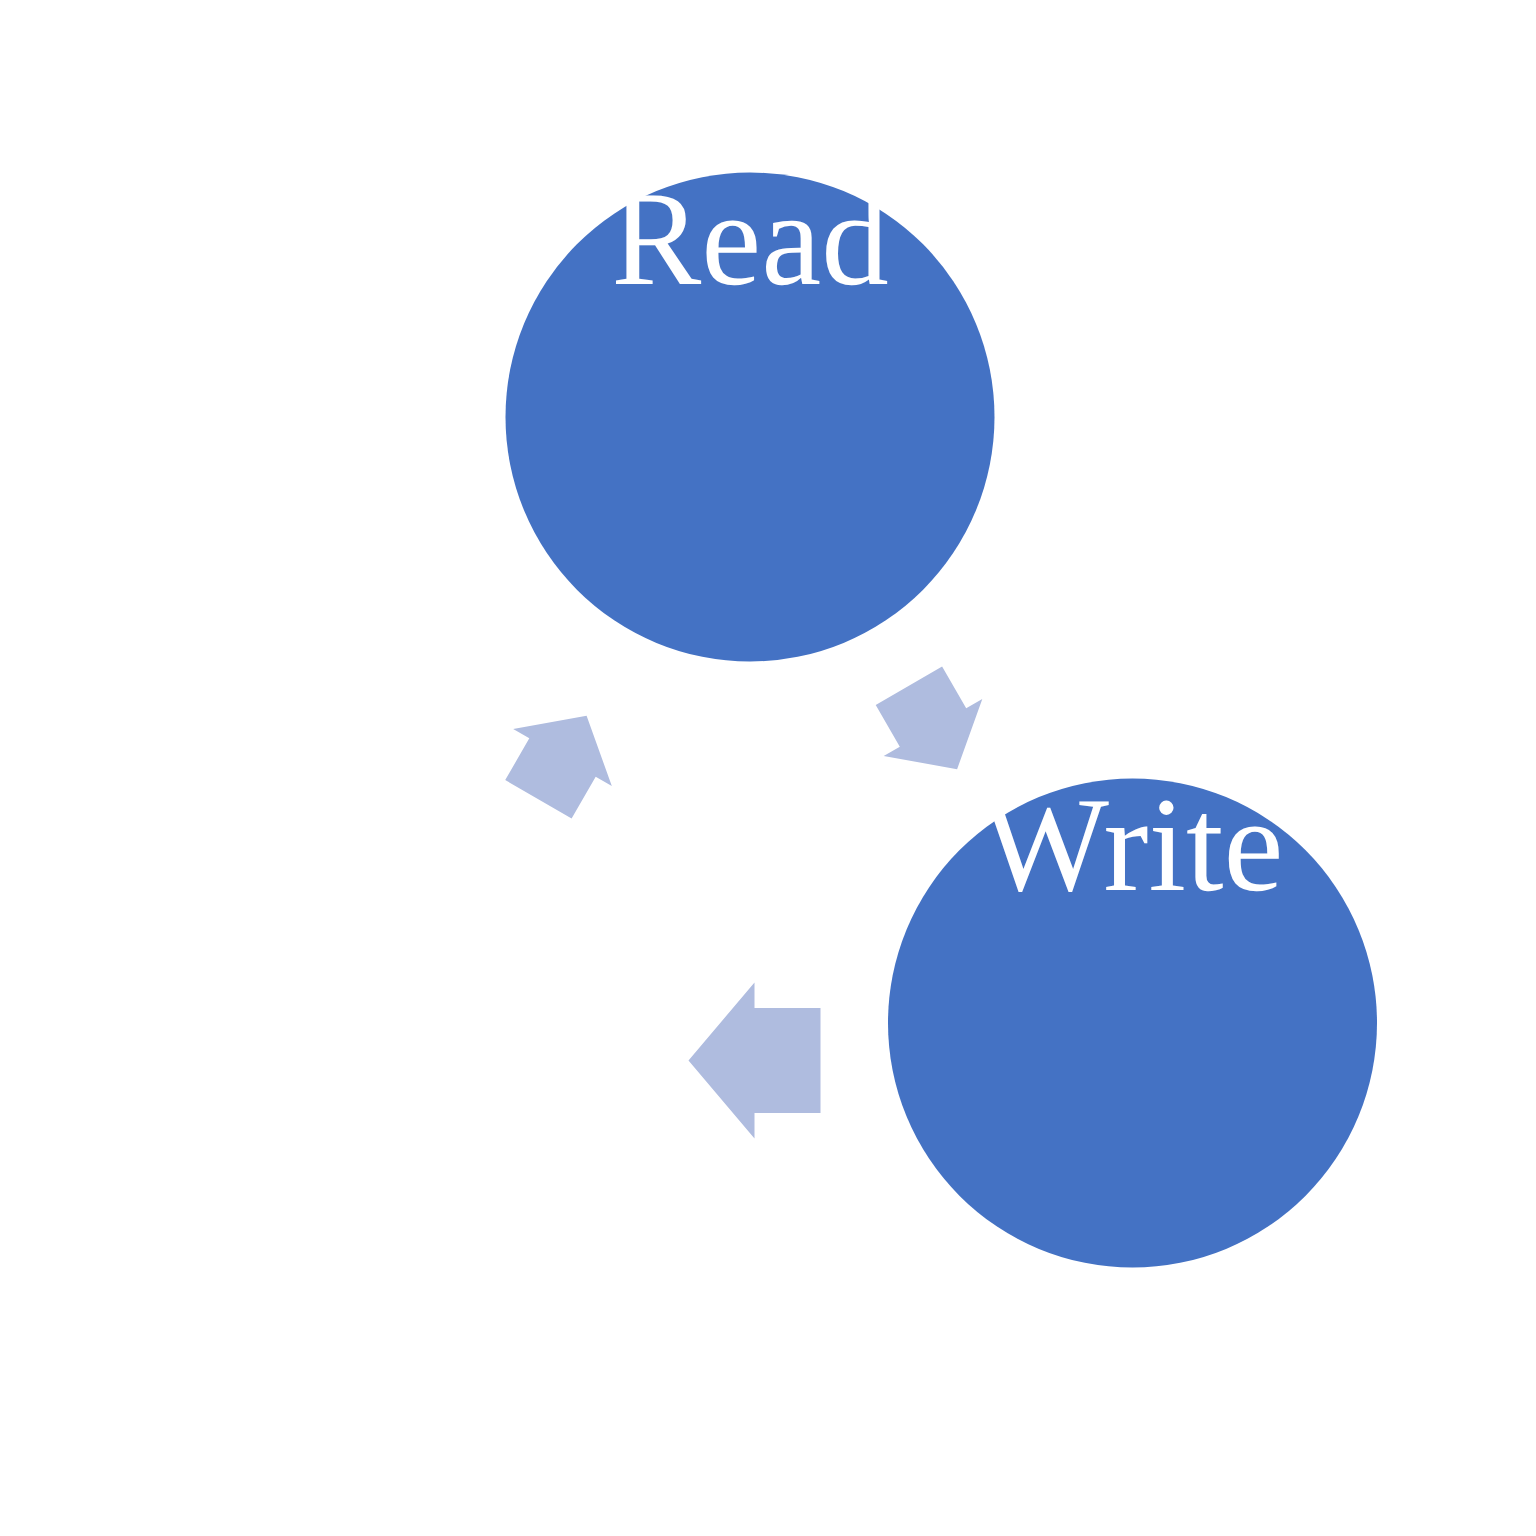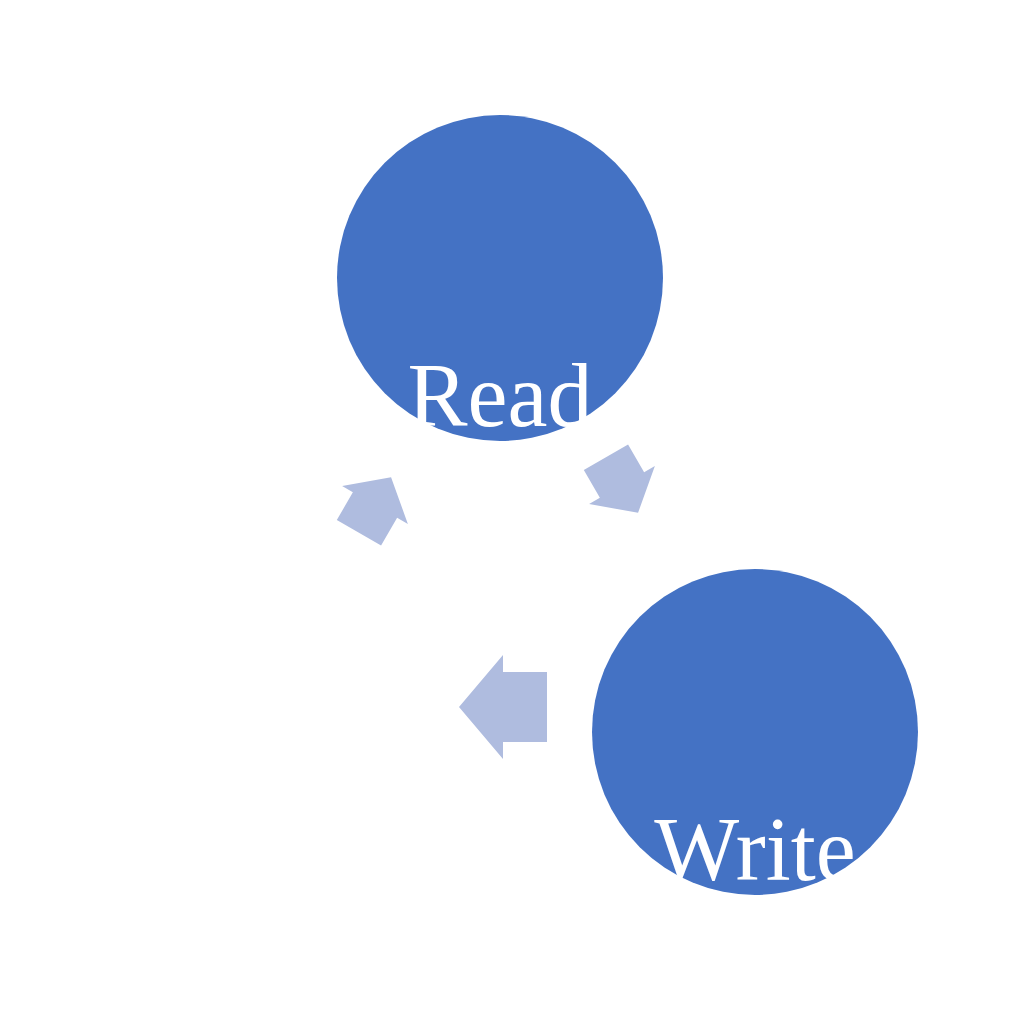--- a/index.html
+++ b/index.html
@@ -32,33 +32,33 @@
   .arrow {
     fill: var(--arrow-fill);
   }
   .node {
     position: absolute;
     width: 326px;
     height: 326px;
     border-radius: 50%;
     background: var(--node-fill);
     display: flex;
-    align-items: flex-end;
+    align-items: flex-start;
     justify-content: center;
   }
   .node-label {
     color: var(--node-text);
     font-size: 90px;
     line-height: 1;
     white-space: nowrap;
     user-select: none;
   }
   .node-read  { left: 337px; top: 115px; }
   .node-edit  { left:  92px; top: 547px; }
-  .node-write { left: 592px; top: 569px; }
+  .node-write { left: 592px; top: 519px; }
 </style>
 </head>
 <body>
 
 <div class="canvas">
 
   <svg class="arrows-layer" viewBox="0 0 1024 1024" xmlns="http://www.w3.org/2000/svg">
 
     <path class="arrow" d="M-44 0 L0 -52 L0 -35 L44 -35 L44 35 L0 35 L0 52 Z" transform="translate(375 505) rotate(120) scale(0.73)"></path>
     <path class="arrow" d="M-44 0 L0 -52 L0 -35 L44 -35 L44 35 L0 35 L0 52 Z" transform="translate(622 485) rotate(-120) scale(0.73)"></path>

